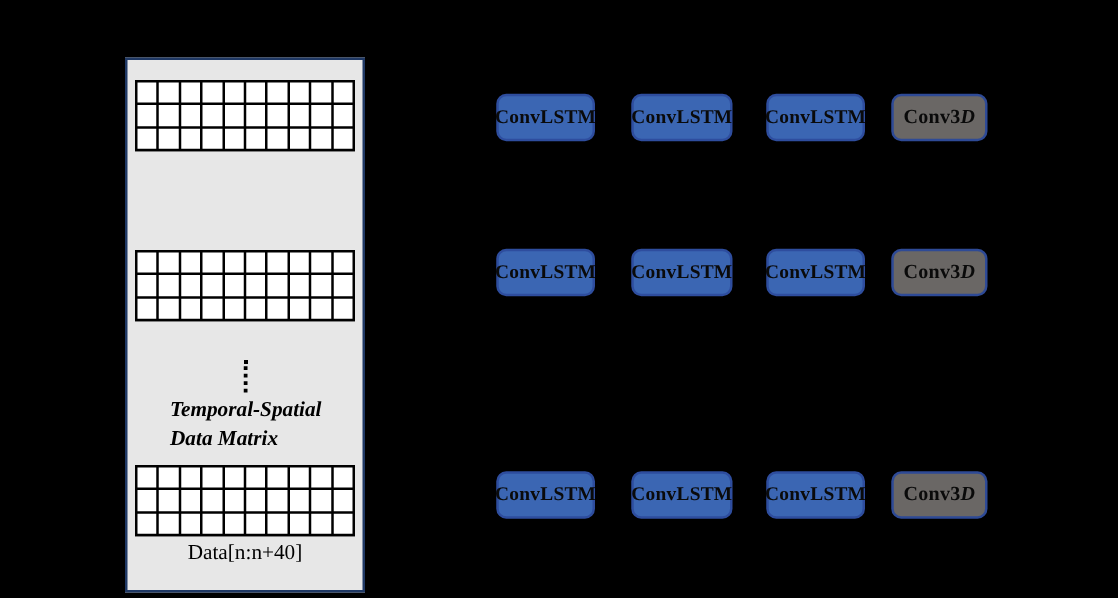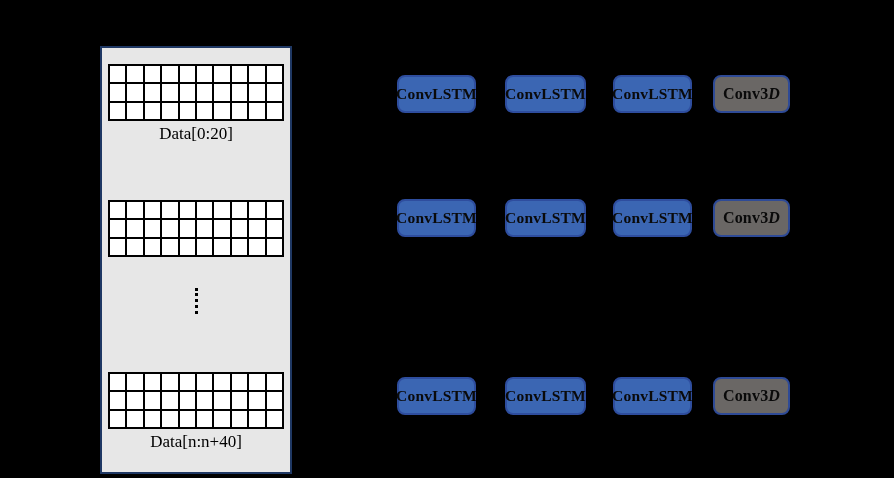--- a/index.html
+++ b/index.html
@@ -82,21 +82,20 @@
         <div class="cell"></div>
         <div class="cell"></div>
         <div class="cell"></div>
         <div class="cell"></div>
         <div class="cell"></div>
         <div class="cell"></div>
         <div class="cell"></div>
         <div class="cell"></div>
         <div class="cell"></div>
       </div>
-    <div class="glabel" style="top:76px">Data[0:20]</div>
 
     <div class="dgrid" style="top: 152px; grid-template-columns: repeat(10, 1fr); grid-template-rows: repeat(3, 1fr);">
         <div class="cell"></div>
         <div class="cell"></div>
         <div class="cell"></div>
         <div class="cell"></div>
         <div class="cell"></div>
         <div class="cell"></div>
         <div class="cell"></div>
         <div class="cell"></div>
@@ -119,20 +118,24 @@
         <div class="cell"></div>
         <div class="cell"></div>
         <div class="cell"></div>
         <div class="cell"></div>
         <div class="cell"></div>
         <div class="cell"></div>
       </div>
 
     <div class="vdots"></div>
 
+    <div class="caption">
+      <div>Temporal-Spatial</div>
+      <div>Data Matrix</div>
+    </div>
 
     <div class="dgrid" style="top: 324px; grid-template-columns: repeat(10, 1fr); grid-template-rows: repeat(3, 1fr);">
         <div class="cell"></div>
         <div class="cell"></div>
         <div class="cell"></div>
         <div class="cell"></div>
         <div class="cell"></div>
         <div class="cell"></div>
         <div class="cell"></div>
         <div class="cell"></div>

